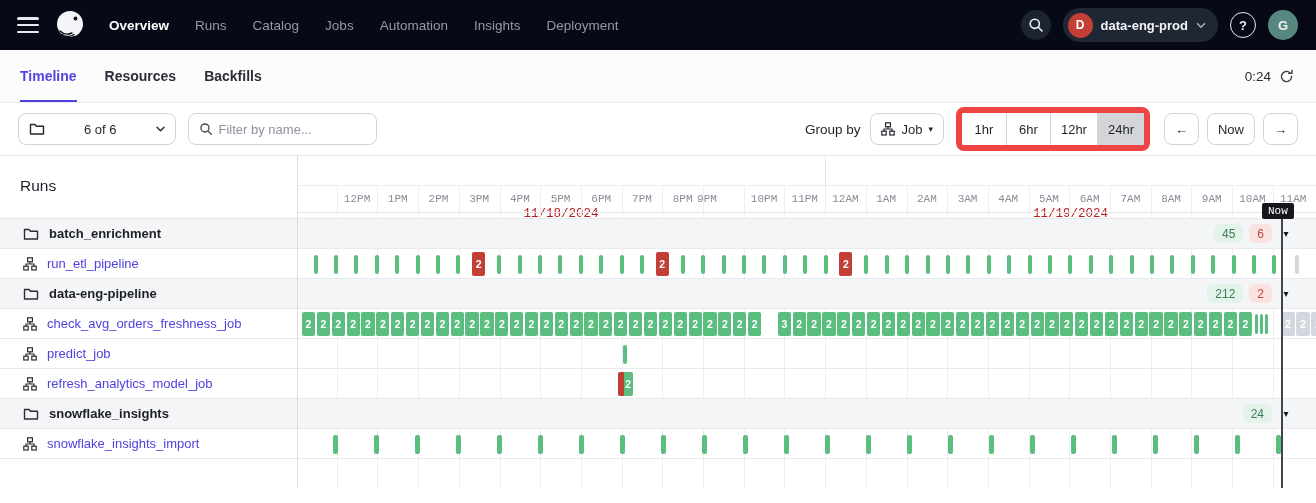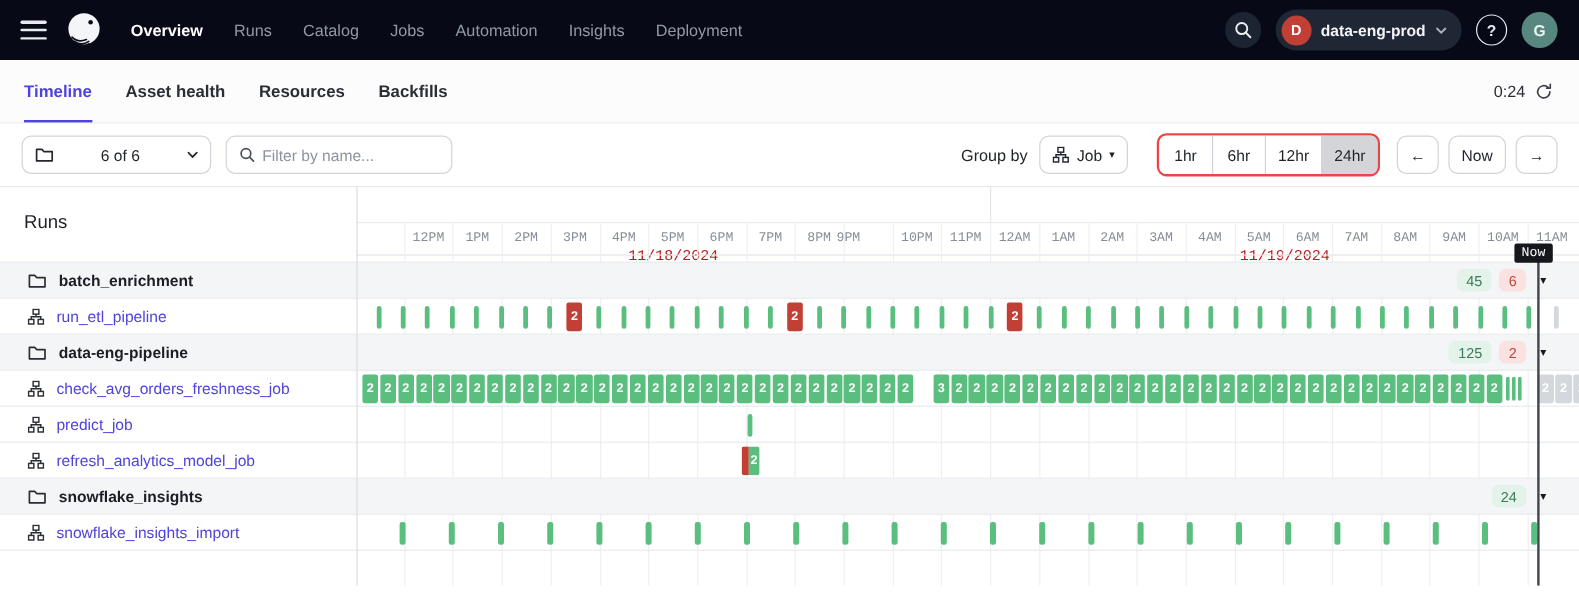--- a/index.html
+++ b/index.html
@@ -51,21 +51,21 @@
          font-size:13px; font-family:"Liberation Sans",sans-serif; display:flex; align-items:center;
          gap:6px; padding:0 10px; cursor:pointer; }
   .scope-btn { margin-left:18px;gap:39px; }
   .filter-box { margin-left:12px; width:189px; height:32px; border:1px solid #d0d4da; border-radius:8px;
                 display:flex; align-items:center; gap:6px; padding:0 10px; background:#fff; }
   .filter-box input { border:none; outline:none; flex:1; font-size:13px; color:#1f2229;
                       font-family:"Liberation Sans",sans-serif; background:transparent; }
   .filter-box input::placeholder { color:#8d939e; }
   .tb-right { margin-left:auto; display:flex; align-items:center; margin-right:18px; }
   .groupby-label { font-size:13.5px; color:#1f2229; margin-right:10px; }
-  .seg { display:flex; margin-left:24px; border:2px solid #ef4444; border-radius:8px; overflow:hidden; }
+  .seg { display:flex; margin-left:12px; border:6px solid #ef4444; border-radius:8px; overflow:hidden; }
   .seg button { height:32px; min-width:44px; padding:0 10px; border:none; background:#fff; font-size:13px;
                 color:#1f2229; border-left:1px solid #d0d4da; cursor:pointer;
                 font-family:"Liberation Sans",sans-serif; }
   .seg button:first-child { border-left:none; }
   .seg button.active { background:#d3d5d9; }
   .navbtns { display:flex; gap:8px; margin-left:14px; }
   .navbtns .btn { justify-content:center; min-width:34px; }
 
   
   .timeline { position:absolute; left:0; top:155px; width:1316px; height:348px; border-top:1px solid #e6e8eb; }
@@ -161,21 +161,20 @@
       <button class="helpbtn">
           <span>?</span>
         </button>
       <button class="avatar">G</button>
     </div>
   </header>
 
   <div class="tabbar">
     <div class="tabs" id="tab-items">
         <div class="tab active">Timeline</div>
-        <div class="tab">Asset health</div>
         <div class="tab">Resources</div>
         <div class="tab">Backfills</div>
       </div>
     <div class="refresh-cluster">
       <span>0:24</span>
       <span class="refresh-icon">
         <svg width="15" height="15" viewBox="0 0 15 15">
             <path d="M12.6 7.5 a5.1 5.1 0 1 1 -1.6 -3.7" stroke="#3c3f47" stroke-width="1.4" fill="none" stroke-linecap="round"></path>
             <path d="M12.9 1.3 L12.9 4.4 L9.8 4.4" stroke="#3c3f47" stroke-width="1.4" fill="none" stroke-linecap="round" stroke-linejoin="round"></path>
           </svg>
@@ -378,21 +377,21 @@
           <div class="marks"></div>
           <div class="trow-left">
             <span class="icon">
               <svg width="16" height="14" viewBox="0 0 16 14">
                 <path d="M1.5 12 V2.5 h4.4 l1.6 1.8 h7 V12 z" stroke="#2a2d33" stroke-width="1.4" fill="none" stroke-linejoin="round"></path>
               </svg>
             </span>
             <span class="trow-label">data-eng-pipeline</span>
           </div>
           <div class="badges">
-            <span class="pill success">125</span>
+            <span class="pill success">212</span>
             <span class="pill failure">2</span>
           </div>
           <button class="expander">▾</button>
         </div>
         <div class="trow job">
           <div class="marks">
             <div class="mk mk-box success" style="left: 301.9px; top: 3px; width: 13.2px; height: 24px;">2</div>
             <div class="mk mk-box success" style="left: 316.77px; top: 3px; width: 13.2px; height: 24px;">2</div>
             <div class="mk mk-box success" style="left: 331.64px; top: 3px; width: 13.2px; height: 24px;">2</div>
             <div class="mk mk-box success" style="left: 346.51px; top: 3px; width: 13.2px; height: 24px;">2</div>

